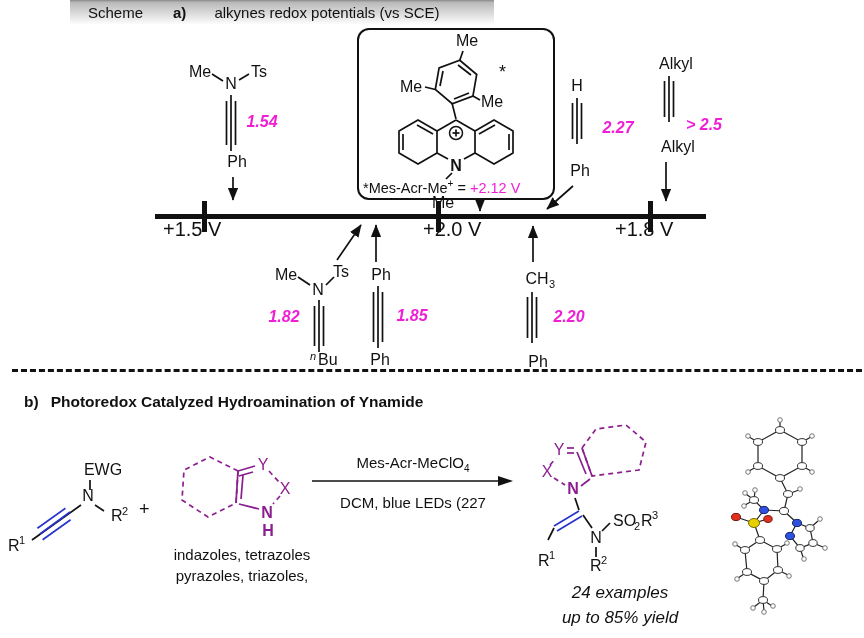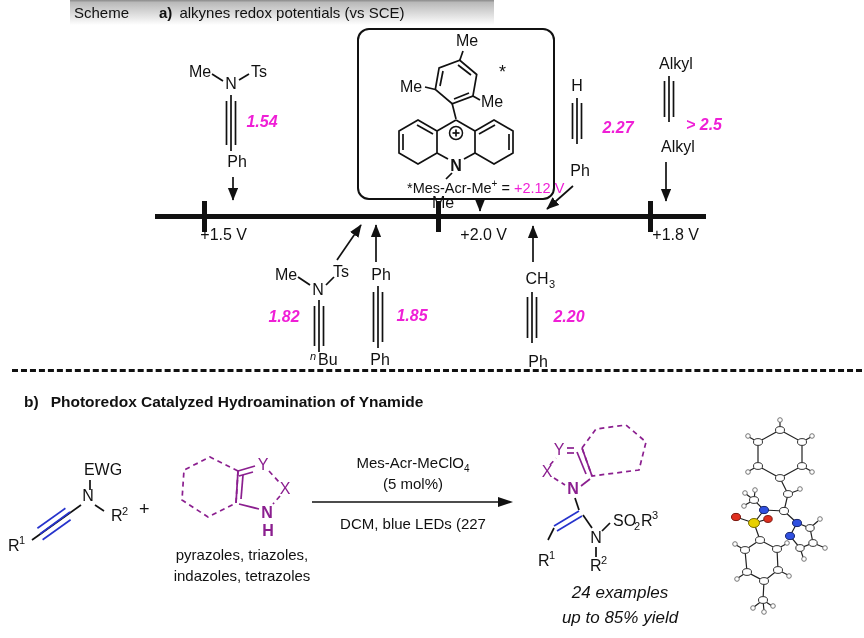--- a/index.html
+++ b/index.html
@@ -9,41 +9,41 @@
     --ink:#111111;
   }
   html,body{margin:0;padding:0;background:#fff;}
   #canvas{position:relative;width:864px;height:638px;background:#fff;overflow:hidden;
           font-family:"Liberation Sans",sans-serif;color:var(--ink);}
   .abs{position:absolute;}
   
   #header-band{left:70px;top:0;width:424px;height:25px;
     background:linear-gradient(180deg,#8a8a8a 0%,#b9b9b9 10%,#cfcfcf 38%,#e9e9e9 72%,#ffffff 100%);
     display:flex;align-items:center;font-size:15px;}
-  #header-band .scheme{margin-left:4px;}
+  #header-band .scheme{margin-left:18px;}
   #header-band .part{margin-left:30px;font-weight:bold;}
-  #header-band .htitle{margin-left:7px;}
+  #header-band .htitle{margin-left:28px;}
   
   svg text{font-family:"Liberation Sans",sans-serif;font-size:16px;fill:var(--ink);}
   svg text.sm{font-size:11px;}
   svg text.val{font-size:16px;font-weight:bold;font-style:italic;fill:var(--mag);}
   svg line,svg path.bond,svg polygon.ring,svg path.ring{stroke:var(--ink);stroke-width:1.7;fill:none;}
   svg .blu{stroke:var(--blu);}
   svg .pur{stroke:var(--pur);}
   svg text.purt{fill:var(--pur);}
   svg text.b{font-weight:bold;}
   svg .dash{stroke-dasharray:5 4;}
   
   #axis-line{left:155px;top:214px;width:551px;height:5px;background:var(--ink);}
   .tick{top:201px;width:5px;height:31px;background:var(--ink);}
-  .axis-label{top:226px;width:84px;text-align:right;font-size:16px;}
+  .axis-label{top:218px;width:84px;text-align:left;font-size:20px;}
   
   #catalyst-box{left:357px;top:28px;width:198px;height:172px;border:2.5px solid var(--ink);
     border-radius:12px;box-sizing:border-box;}
-  #catalyst-caption{position:absolute;left:4px;bottom:2px;font-size:14.5px;white-space:nowrap;margin-left:44px;}
+  #catalyst-caption{position:absolute;left:4px;bottom:2px;font-size:14.5px;white-space:nowrap;}
   #catalyst-caption .v{color:var(--mag);}
   sup,sub{font-size:10px;}
   
   #divider{left:12px;top:369px;width:850px;height:0;border-top:3px dashed var(--ink);}
   
   #b-title{left:24px;top:393px;font-size:15.5px;font-weight:bold;display:flex;}
   #b-title .gap{width:12px;}
   #plus-sign{left:139px;top:499px;font-size:18px;}
   #azole-caption{left:142px;top:544px;width:200px;text-align:center;font-size:15px;line-height:21px;}
   #conditions{left:310px;top:452px;width:206px;text-align:center;font-size:15px;}
@@ -249,27 +249,26 @@
       <line x1="81" y1="63" x2="61" y2="58" style="stroke:var(--pur)"></line>
       <line x1="60" y1="25" x2="58" y2="57" style="stroke:var(--pur)"></line>
       <line x1="65" y1="29" x2="63" y2="53" style="stroke:var(--pur)"></line>
     </g>
     <text class="purt" x="85" y="24" text-anchor="middle">Y</text>
     <text class="purt" x="107" y="48" text-anchor="middle">X</text>
     <text class="purt b" x="89" y="72" text-anchor="middle">N</text>
     <text class="purt b" x="90" y="90" text-anchor="middle">H</text>
   </svg>
   <div id="azole-caption" class="abs">
+    <div>indazoles, tetrazoles</div>
     <div>pyrazoles, triazoles,</div>
-    <div>indazoles, tetrazoles</div>
   </div>
 
   <div id="conditions" class="abs">
     <div class="ln"><span>Mes-Acr-MeClO</span><sub>4</sub></div>
-    <div class="ln">(5 mol%)</div>
     <svg width="206" height="16">
       <line x1="2" y1="8" x2="192" y2="8" stroke="#111" stroke-width="2"></line>
       <polygon points="188,3 203,8 188,13" fill="#111" stroke="none"></polygon>
     </svg>
     <div class="ln">DCM, blue LEDs (227</div>
   </div>
 
   <svg class="abs" style="left:526px;top:416px" width="180" height="170">
     <g>
       <polygon class="ring dash" points="56,32 70,13 100,9 120,26 113,54 66,60" style="stroke:var(--pur)"></polygon>

